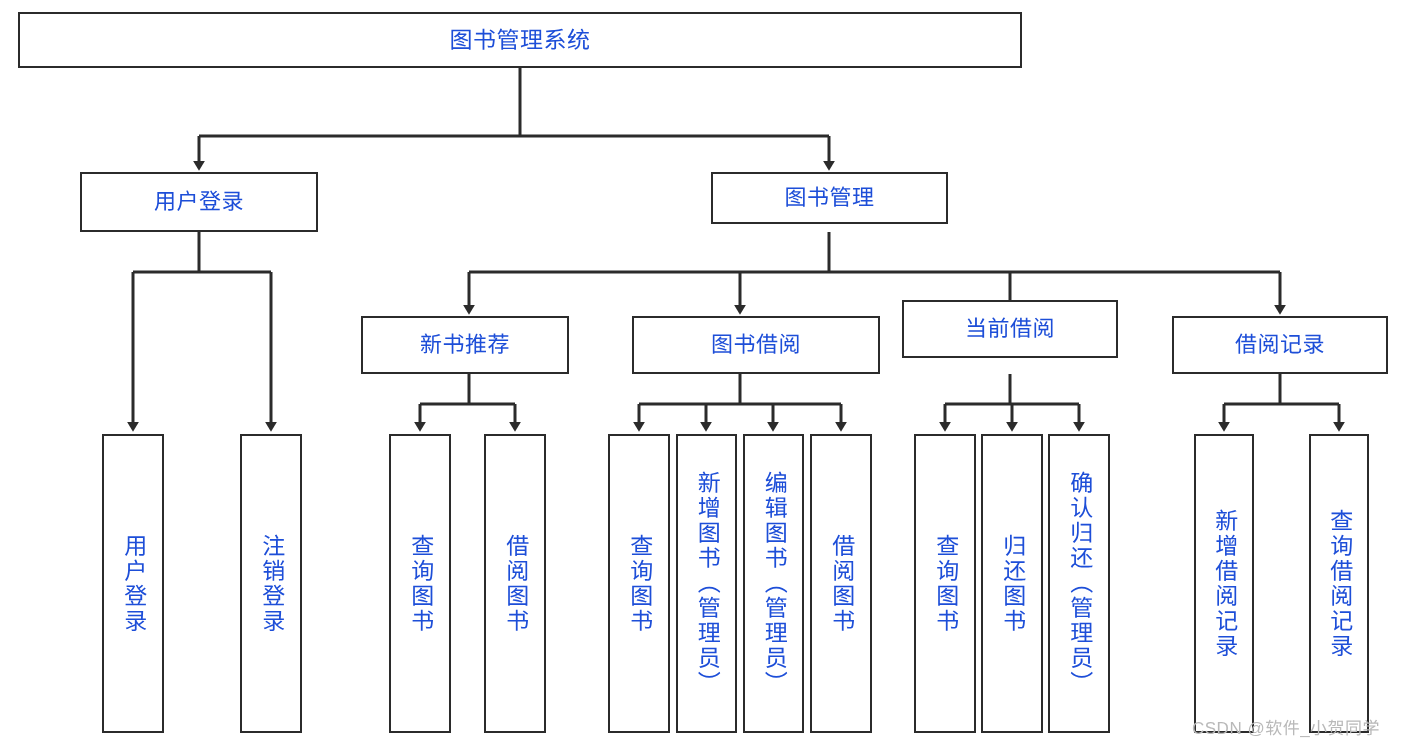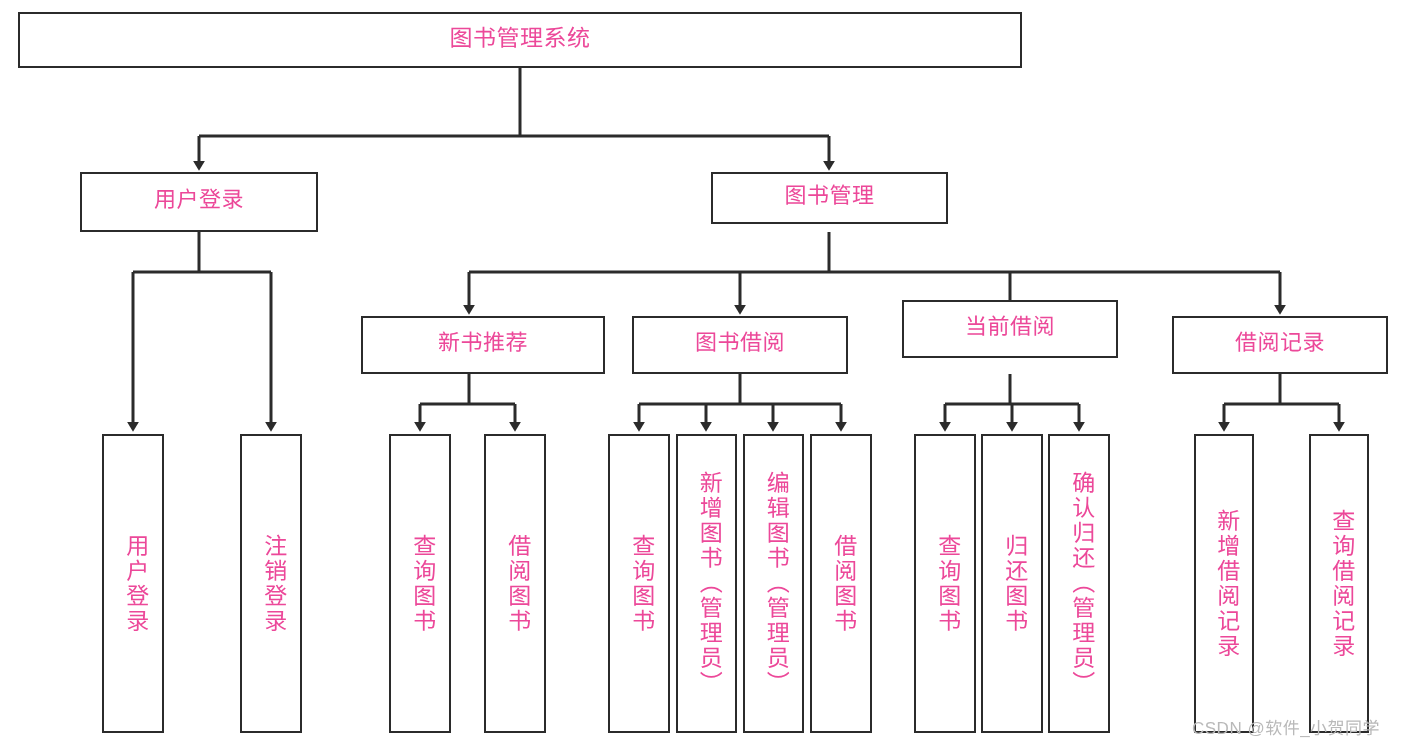--- a/index.html
+++ b/index.html
@@ -34,22 +34,21 @@
     display: flex;
     align-items: center;
     justify-content: center;
     color: #1a1a1a;
   }
   .node-label {
     display: block;
     text-align: left;
     letter-spacing: 0.5px;
     line-height: 1.08;
-    color: #ec4899;
-    font-family: Liberation Mono, monospace;
+    color: #1d4ed8;
   }
   
   .node.horizontal .node-label {
     writing-mode: horizontal-tb;
     font-size: 22px;
     white-space: nowrap;
   }
   .node.root .node-label {
     font-size: 23px;
   }
@@ -139,25 +138,25 @@
   </div>
 
   <div class="node horizontal" style="left:80px; top:172px; width:238px; height:60px;">
     <span class="node-label">用户登录</span>
   </div>
 
   <div class="node horizontal" style="left:711px; top:172px; width:237px; height:52px;">
     <span class="node-label">图书管理</span>
   </div>
 
-  <div class="node horizontal" style="left:361px; top:316px; width:244px; height:58px;">
+  <div class="node horizontal" style="left:361px; top:316px; width:208px; height:58px;">
     <span class="node-label">新书推荐</span>
   </div>
 
-  <div class="node horizontal" style="left:632px; top:316px; width:216px; height:58px;">
+  <div class="node horizontal" style="left:632px; top:316px; width:248px; height:58px;">
     <span class="node-label">图书借阅</span>
   </div>
 
   <div class="node horizontal" style="left:902px; top:300px; width:216px; height:58px;">
     <span class="node-label">当前借阅</span>
   </div>
 
   <div class="node horizontal" style="left:1172px; top:316px; width:216px; height:58px;">
     <span class="node-label">借阅记录</span>
   </div>

